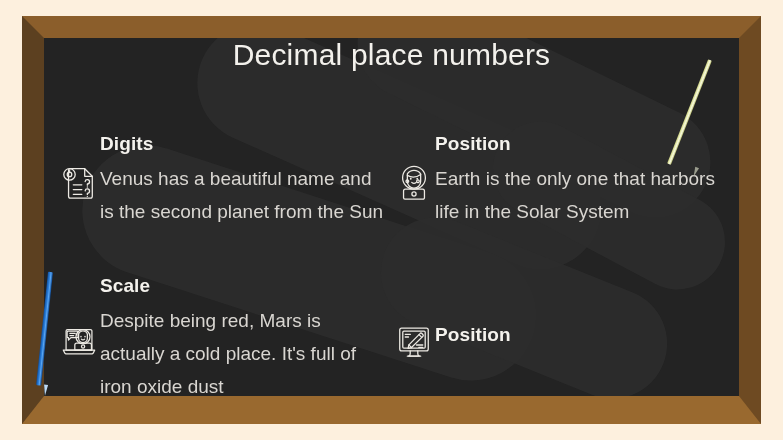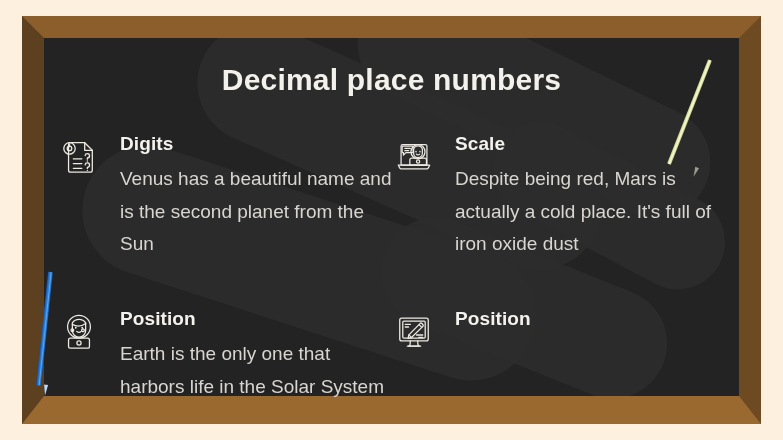--- a/index.html
+++ b/index.html
@@ -89,43 +89,42 @@
   }
 
   
   .title {
     position: absolute;
     left: 0; right: 0;
     top: 38px;
     text-align: center;
     color: #F3F1EC;
     font-size: 30px;
-    font-weight: 700;
+    font-weight: 400;
     letter-spacing: .2px;
     z-index: 5;
-    margin-top: 25px;
   }
 
   
   .grid {
     position: absolute;
     left: 60px;
     top: 133px;
     width: 665px;
     display: grid;
     grid-template-columns: 335px 330px;
     grid-template-rows: auto auto;
     row-gap: 47px;
     z-index: 5;
   }
 
   .feature {
     display: flex;
-    align-items: flex-start;
-    gap: 22px;
+    align-items: center;
+    gap: 2px;
   }
 
   .feature .icon {
     flex: 0 0 auto;
     width: 38px;
     height: 40px;
     margin-top: 3px;
     color: #EDEAE4;
   }
   .feature .icon svg { display: block; width: 38px; height: 40px; }
@@ -252,20 +251,41 @@
         </svg>
       </span>
       <div class="body">
         <h3>Digits</h3>
         <p>Venus has a beautiful name and is the second planet from the Sun</p>
       </div>
     </div>
 
     <div class="feature">
       <span class="icon">
+        <svg viewBox="0 0 40 42" fill="none" stroke="currentColor" stroke-width="1.35" stroke-linecap="round" stroke-linejoin="round">
+          <circle cx="20" cy="16.5" r="12"></circle>
+          <path d="M13 12.5 a8.5 8.5 0 0 1 14 0 v8 a7 7 0 0 1 -14 0 z"></path>
+          <path d="M13 14 q7 4 14 -1"></path>
+          <circle cx="16.6" cy="17.6" r=".95" fill="currentColor" stroke="none"></circle>
+          <circle cx="23.4" cy="17.6" r=".95" fill="currentColor" stroke="none"></circle>
+          <path d="M17.6 21.4 q2.4 2.1 4.8 0"></path>
+          <path d="M14.4 20.2 a1.4 1.4 0 1 0 0 .1"></path>
+          <path d="M25.6 20.2 a1.4 1.4 0 1 0 0 .1"></path>
+          <path d="M11 28.5 h18 a2 2 0 0 1 2 2 v7 a1.5 1.5 0 0 1 -1.5 1.5 h-19 a1.5 1.5 0 0 1 -1.5 -1.5 v-7 a2 2 0 0 1 2 -2 z"></path>
+          <circle cx="20" cy="33.6" r="2.2"></circle>
+        </svg>
+      </span>
+      <div class="body">
+        <h3>Position</h3>
+        <p>Earth is the only one that harbors life in the Solar System</p>
+      </div>
+    </div>
+
+    <div class="feature">
+      <span class="icon">
         <svg viewBox="0 0 40 42" fill="none" stroke="currentColor" stroke-width="1.3" stroke-linecap="round" stroke-linejoin="round">
           <path d="M8 9 h24 a1.6 1.6 0 0 1 1.6 1.6 v20 H6.4 v-20 A1.6 1.6 0 0 1 8 9 z"></path>
           <path d="M3.5 30.6 h33 l-1.6 3.2 a1.4 1.4 0 0 1 -1.2 .7 H6.3 a1.4 1.4 0 0 1 -1.2 -.7 z"></path>
           <circle cx="24.2" cy="16.5" r="7.4"></circle>
           <path d="M19.6 13.9 a4.8 4.8 0 0 1 9.2 0 v4.3 a4.6 4.6 0 0 1 -9.2 0 z"></path>
           <circle cx="22.1" cy="16.4" r=".8" fill="currentColor" stroke="none"></circle>
           <circle cx="26.3" cy="16.4" r=".8" fill="currentColor" stroke="none"></circle>
           <path d="M22.5 19 q1.7 1.5 3.4 0"></path>
           <path d="M17.6 23.2 h13.5 a2 2 0 0 1 2 2 v5.4 H15.6 v-5.4 a2 2 0 0 1 2 -2 z"></path>
           <circle cx="24.3" cy="26.8" r="1.7"></circle>
@@ -276,41 +296,20 @@
       </span>
       <div class="body">
         <h3>Scale</h3>
         <p>Despite being red, Mars is actually a cold place. It's full of iron oxide dust</p>
       </div>
     </div>
 
     <div class="feature">
       <span class="icon">
         <svg viewBox="0 0 40 42" fill="none" stroke="currentColor" stroke-width="1.35" stroke-linecap="round" stroke-linejoin="round">
-          <circle cx="20" cy="16.5" r="12"></circle>
-          <path d="M13 12.5 a8.5 8.5 0 0 1 14 0 v8 a7 7 0 0 1 -14 0 z"></path>
-          <path d="M13 14 q7 4 14 -1"></path>
-          <circle cx="16.6" cy="17.6" r=".95" fill="currentColor" stroke="none"></circle>
-          <circle cx="23.4" cy="17.6" r=".95" fill="currentColor" stroke="none"></circle>
-          <path d="M17.6 21.4 q2.4 2.1 4.8 0"></path>
-          <path d="M14.4 20.2 a1.4 1.4 0 1 0 0 .1"></path>
-          <path d="M25.6 20.2 a1.4 1.4 0 1 0 0 .1"></path>
-          <path d="M11 28.5 h18 a2 2 0 0 1 2 2 v7 a1.5 1.5 0 0 1 -1.5 1.5 h-19 a1.5 1.5 0 0 1 -1.5 -1.5 v-7 a2 2 0 0 1 2 -2 z"></path>
-          <circle cx="20" cy="33.6" r="2.2"></circle>
-        </svg>
-      </span>
-      <div class="body">
-        <h3>Position</h3>
-        <p>Earth is the only one that harbors life in the Solar System</p>
-      </div>
-    </div>
-
-    <div class="feature">
-      <span class="icon">
-        <svg viewBox="0 0 40 42" fill="none" stroke="currentColor" stroke-width="1.35" stroke-linecap="round" stroke-linejoin="round">
           <rect x="5" y="7.5" width="30" height="24" rx="2"></rect>
           <rect x="8.2" y="10.6" width="23.6" height="17.8" rx="1.2"></rect>
           <path d="M16 31.5 v3.2 q0 1.4 -1.6 2.2 h11.2 q-1.6 -.8 -1.6 -2.2 v-3.2"></path>
           <path d="M13 37 h14"></path>
           <path d="M27.8 12.6 l1.5 1.5 a1.4 1.4 0 0 1 0 2 L17.4 27.9 l-3.6 .8 .8 -3.6 L26.3 13.2 a1.4 1.4 0 0 1 1.5 -.6 z"></path>
           <path d="M25.3 14.3 l2.9 2.9"></path>
           <path d="M14.6 25.1 l2.9 2.9"></path>
           <path d="M10.8 14 h5.4"></path>
           <path d="M10.8 16.8 h3.4"></path>
           <path d="M22.6 25.2 h6.6"></path>

